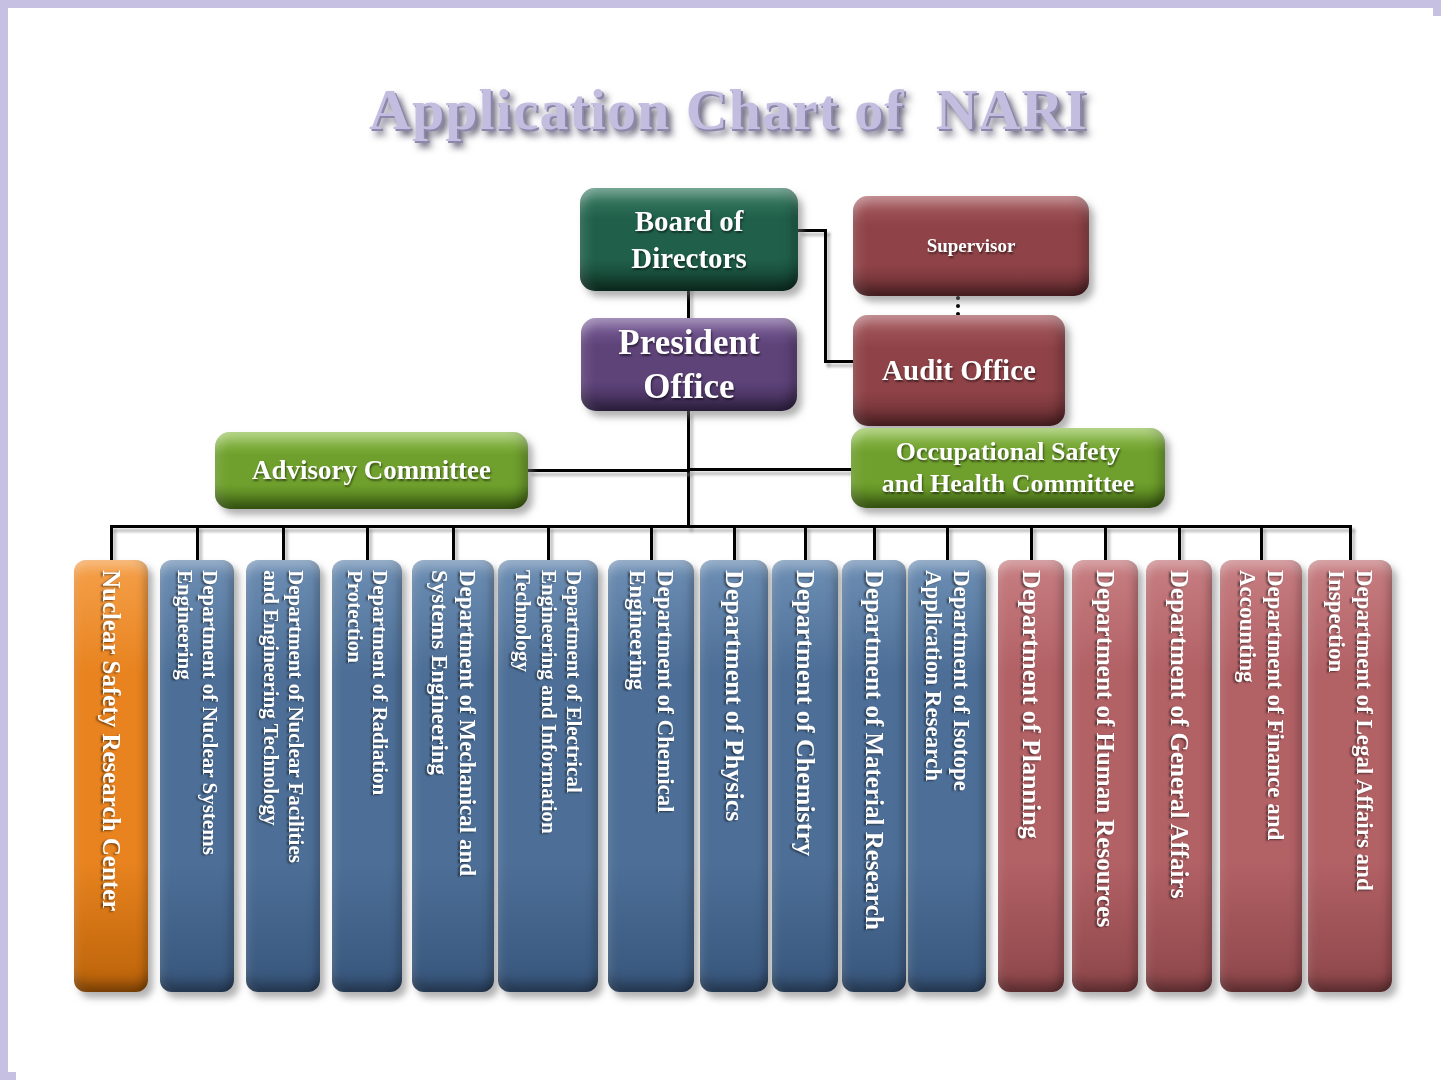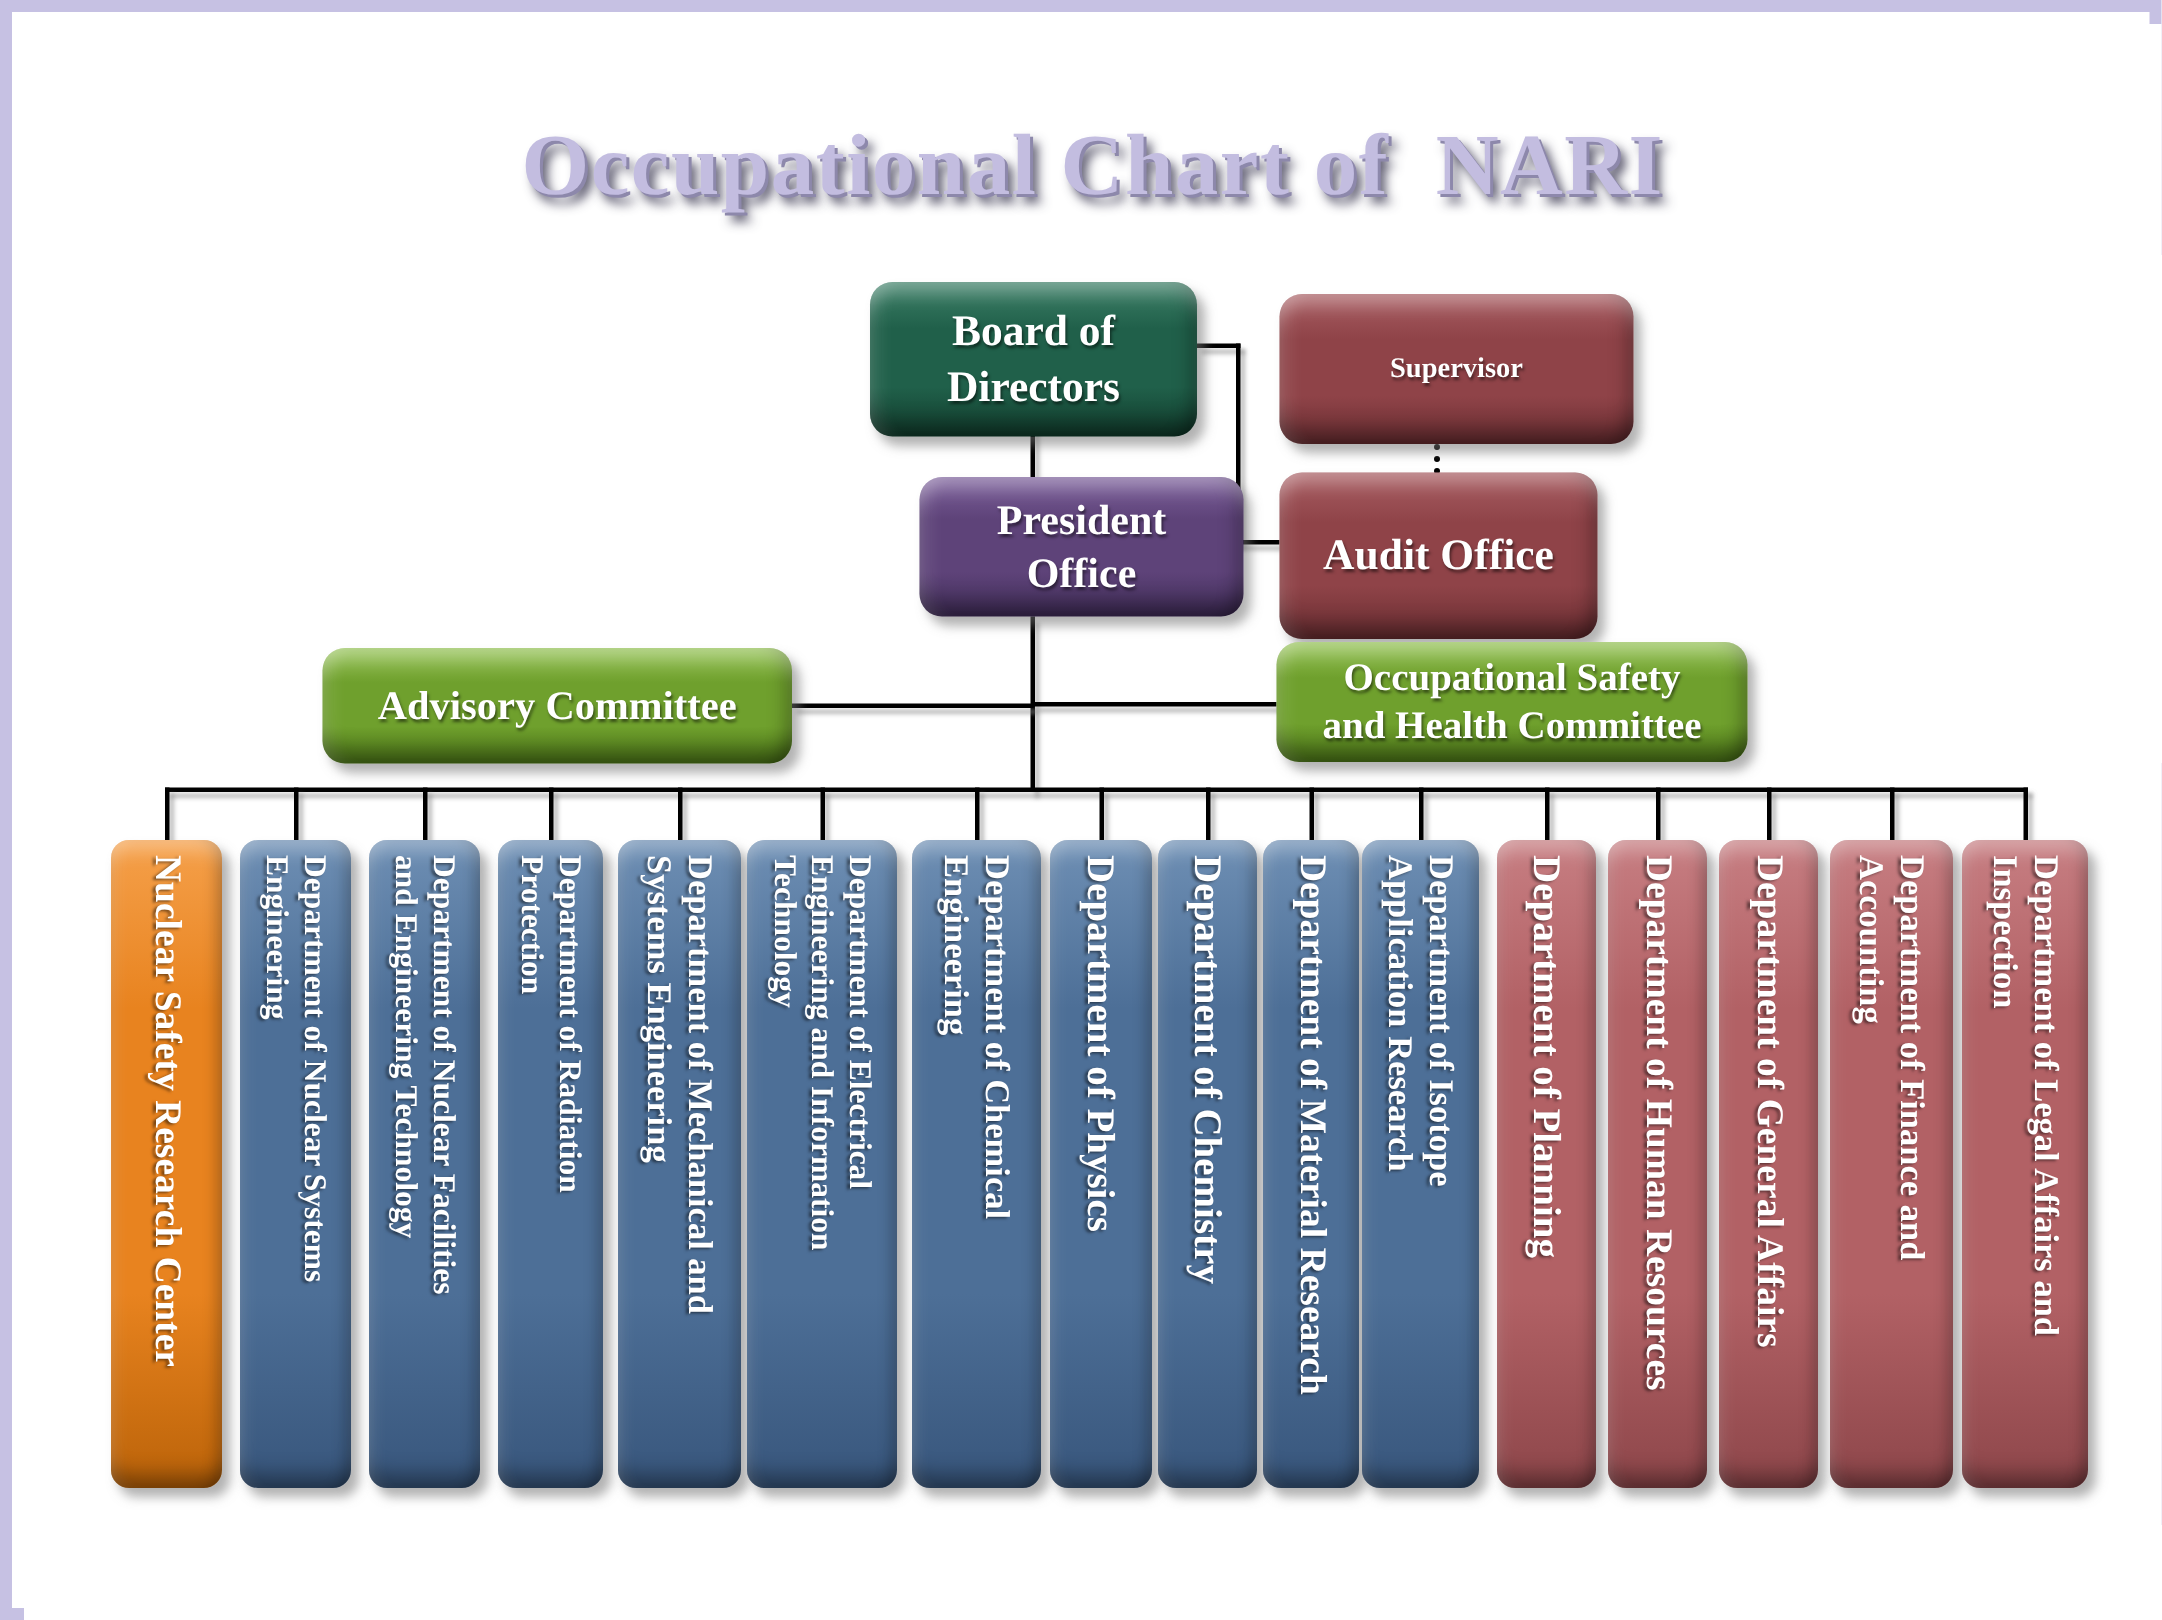--- a/index.html
+++ b/index.html
@@ -33,21 +33,21 @@
   .c-maroon    {--cm:#8f4348;--cl:#a85d62;--cd:#6a2e32;}
   .c-purple    {--cm:#5e4379;--cl:#7c609b;--cd:#422e5a;}
   .c-green     {--cm:#6fa02d;--cl:#94c254;--cd:#507c1a;}
   .c-blue      {--cm:#4d6f97;--cl:#6e8fb4;--cd:#38567c;}
   .c-red       {--cm:#b26165;--cl:#c77e82;--cd:#8d464a;}
   .c-orange    {--cm:#e8831f;--cl:#f5a04a;--cd:#bb6309;}
 
   
   .b-board     {left:564px;top:172px;width:218px;height:103px;font-size:29px;line-height:1.25;}
   .b-supervisor{left:837px;top:180px;width:236px;height:100px;font-size:19px;}
-  .b-president {left:565px;top:302px;width:216px;height:93px;font-size:28px;line-height:1.25;margin-left:32px;}
+  .b-president {left:565px;top:302px;width:216px;height:93px;font-size:35px;line-height:1.25;}
   .b-audit     {left:837px;top:299px;width:212px;height:111px;font-size:29px;}
   .b-advisory  {left:199px;top:416px;width:313px;height:77px;font-size:27px;text-align:center;}
   .b-osh       {left:835px;top:412px;width:314px;height:80px;font-size:26px;line-height:1.25;padding:0 18px;}
 
   
   .line{position:absolute;background:#000;box-shadow:3px 4px 3px rgba(140,140,140,.6);}
   .lv{width:3px;} .lh{height:3px;}
   .l-board-pres {left:671px;top:267px;height:35px;}
   .l-elbow-h1   {left:782px;top:213px;width:29px;}
   .l-elbow-v    {left:808px;top:213px;height:134px;}
@@ -92,21 +92,21 @@
   .dept:nth-child(14){left:1130px;width:66px;}  .dept:nth-child(14) .dept-label{font-size:25px;}
   .dept:nth-child(15){left:1204px;width:82px;}  .dept:nth-child(15) .dept-label{font-size:23px;}
   .dept:nth-child(16){left:1292px;width:84px;}  .dept:nth-child(16) .dept-label{font-size:23px;}
 </style>
 </head>
 <body>
 
 <div class="frame">
   <div class="canvas">
 
-    <div class="title">Occupational Chart of  NARI</div>
+    <div class="title">Application Chart of  NARI</div>
 
     <div>
       <div class="line lv l-board-pres"></div>
       <div class="line lh l-elbow-h1"></div>
       <div class="line lv l-elbow-v"></div>
       <div class="line lh l-elbow-h2"></div>
       <div class="l-dotted"></div>
       <div class="line lv l-pres-down"></div>
       <div class="line lh l-adv-branch"></div>
       <div class="line lh l-osh-branch"></div>

